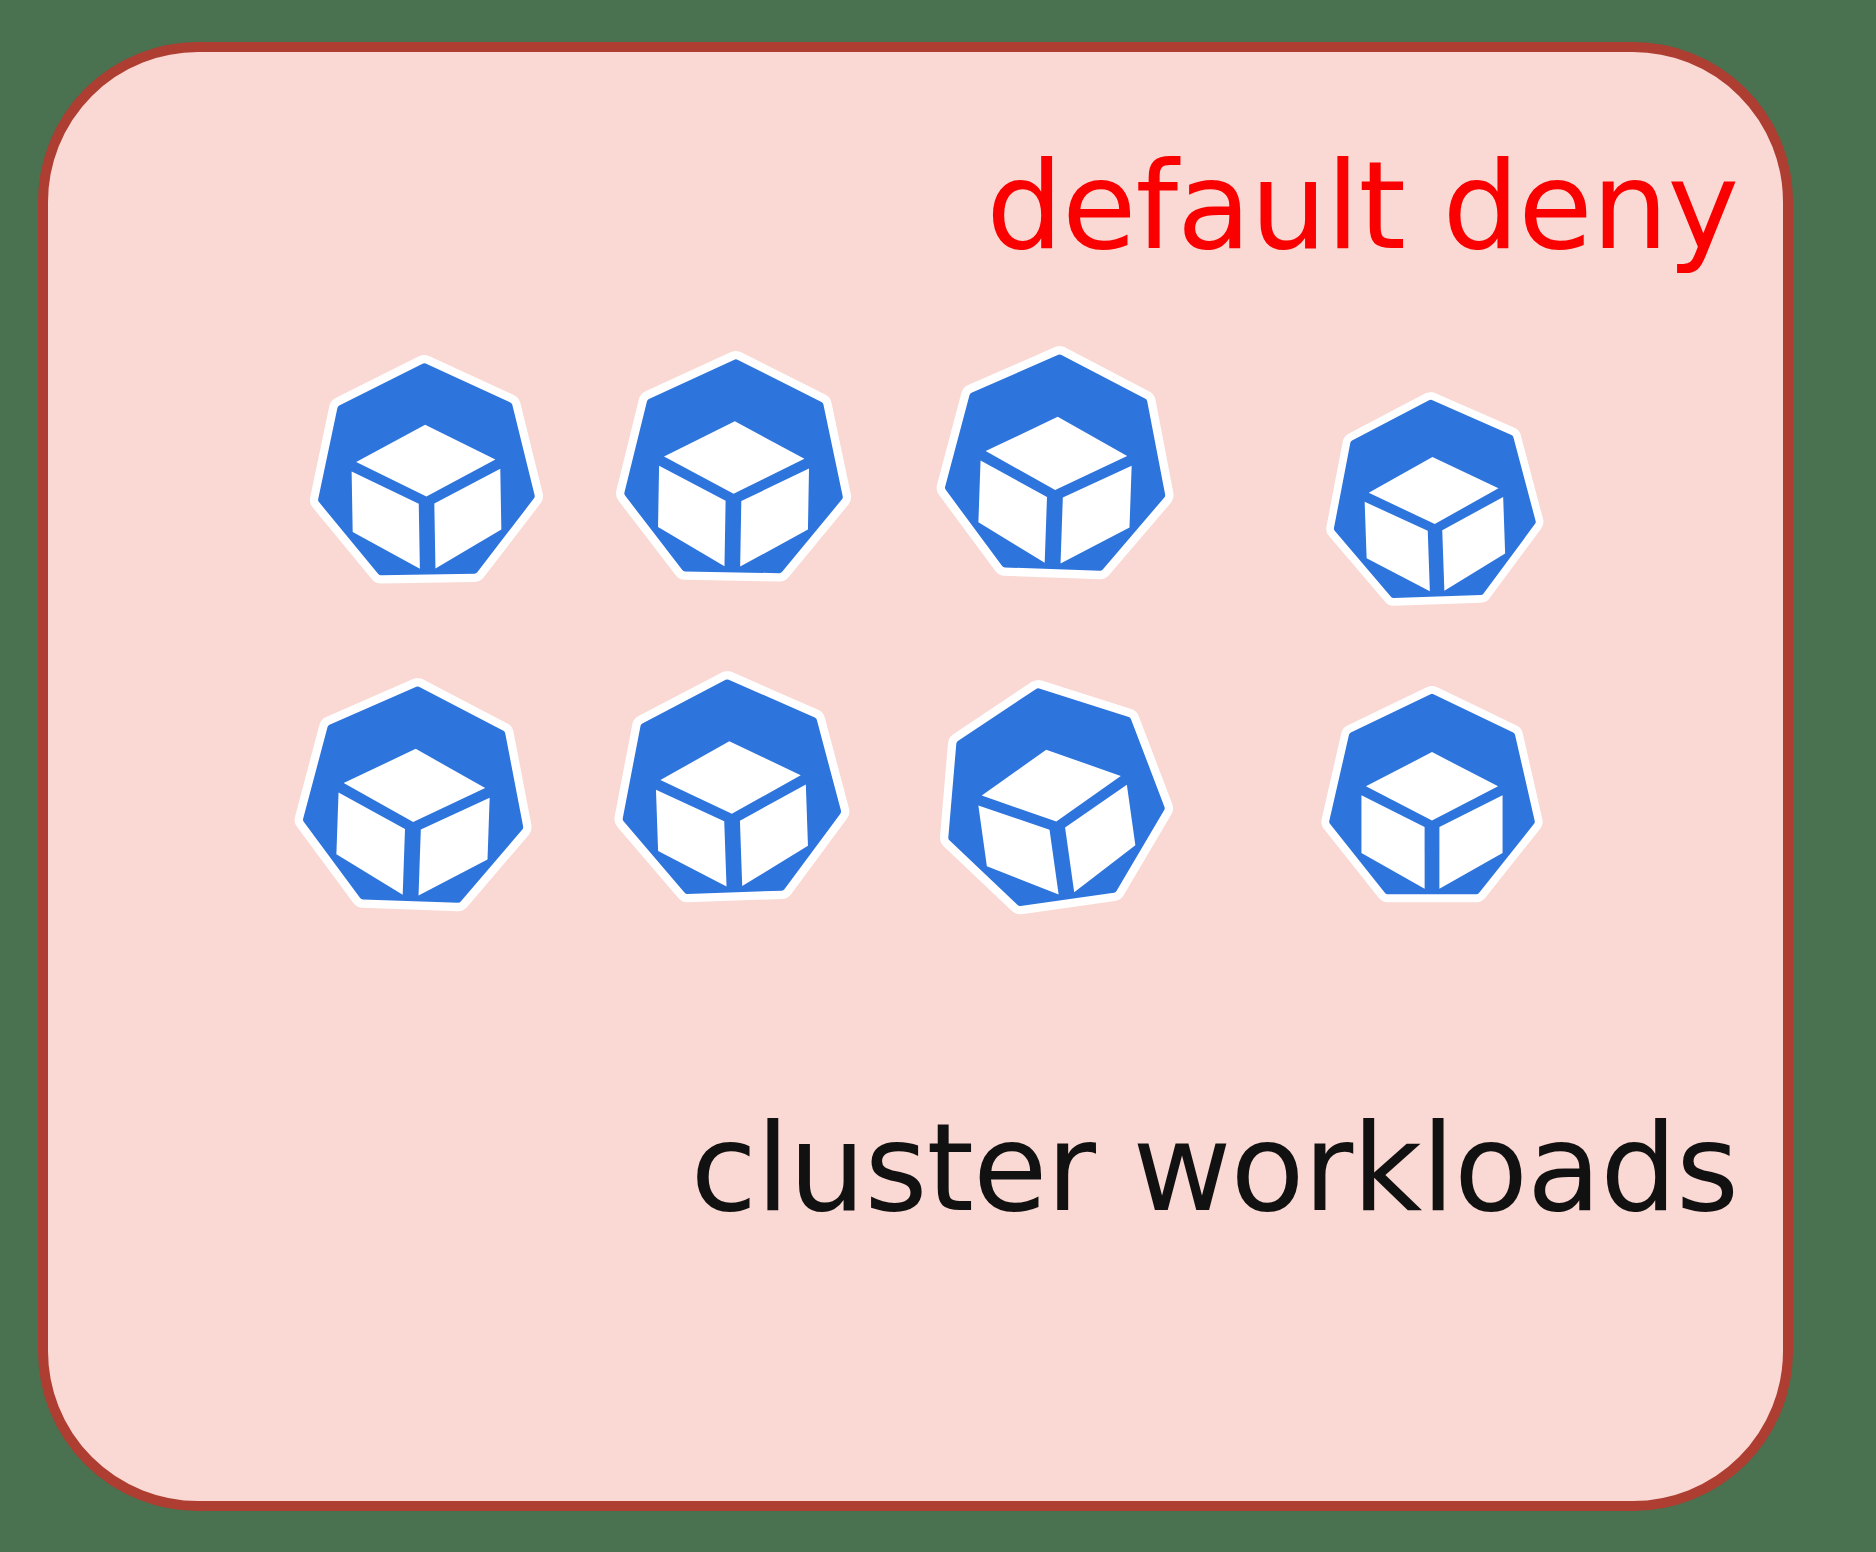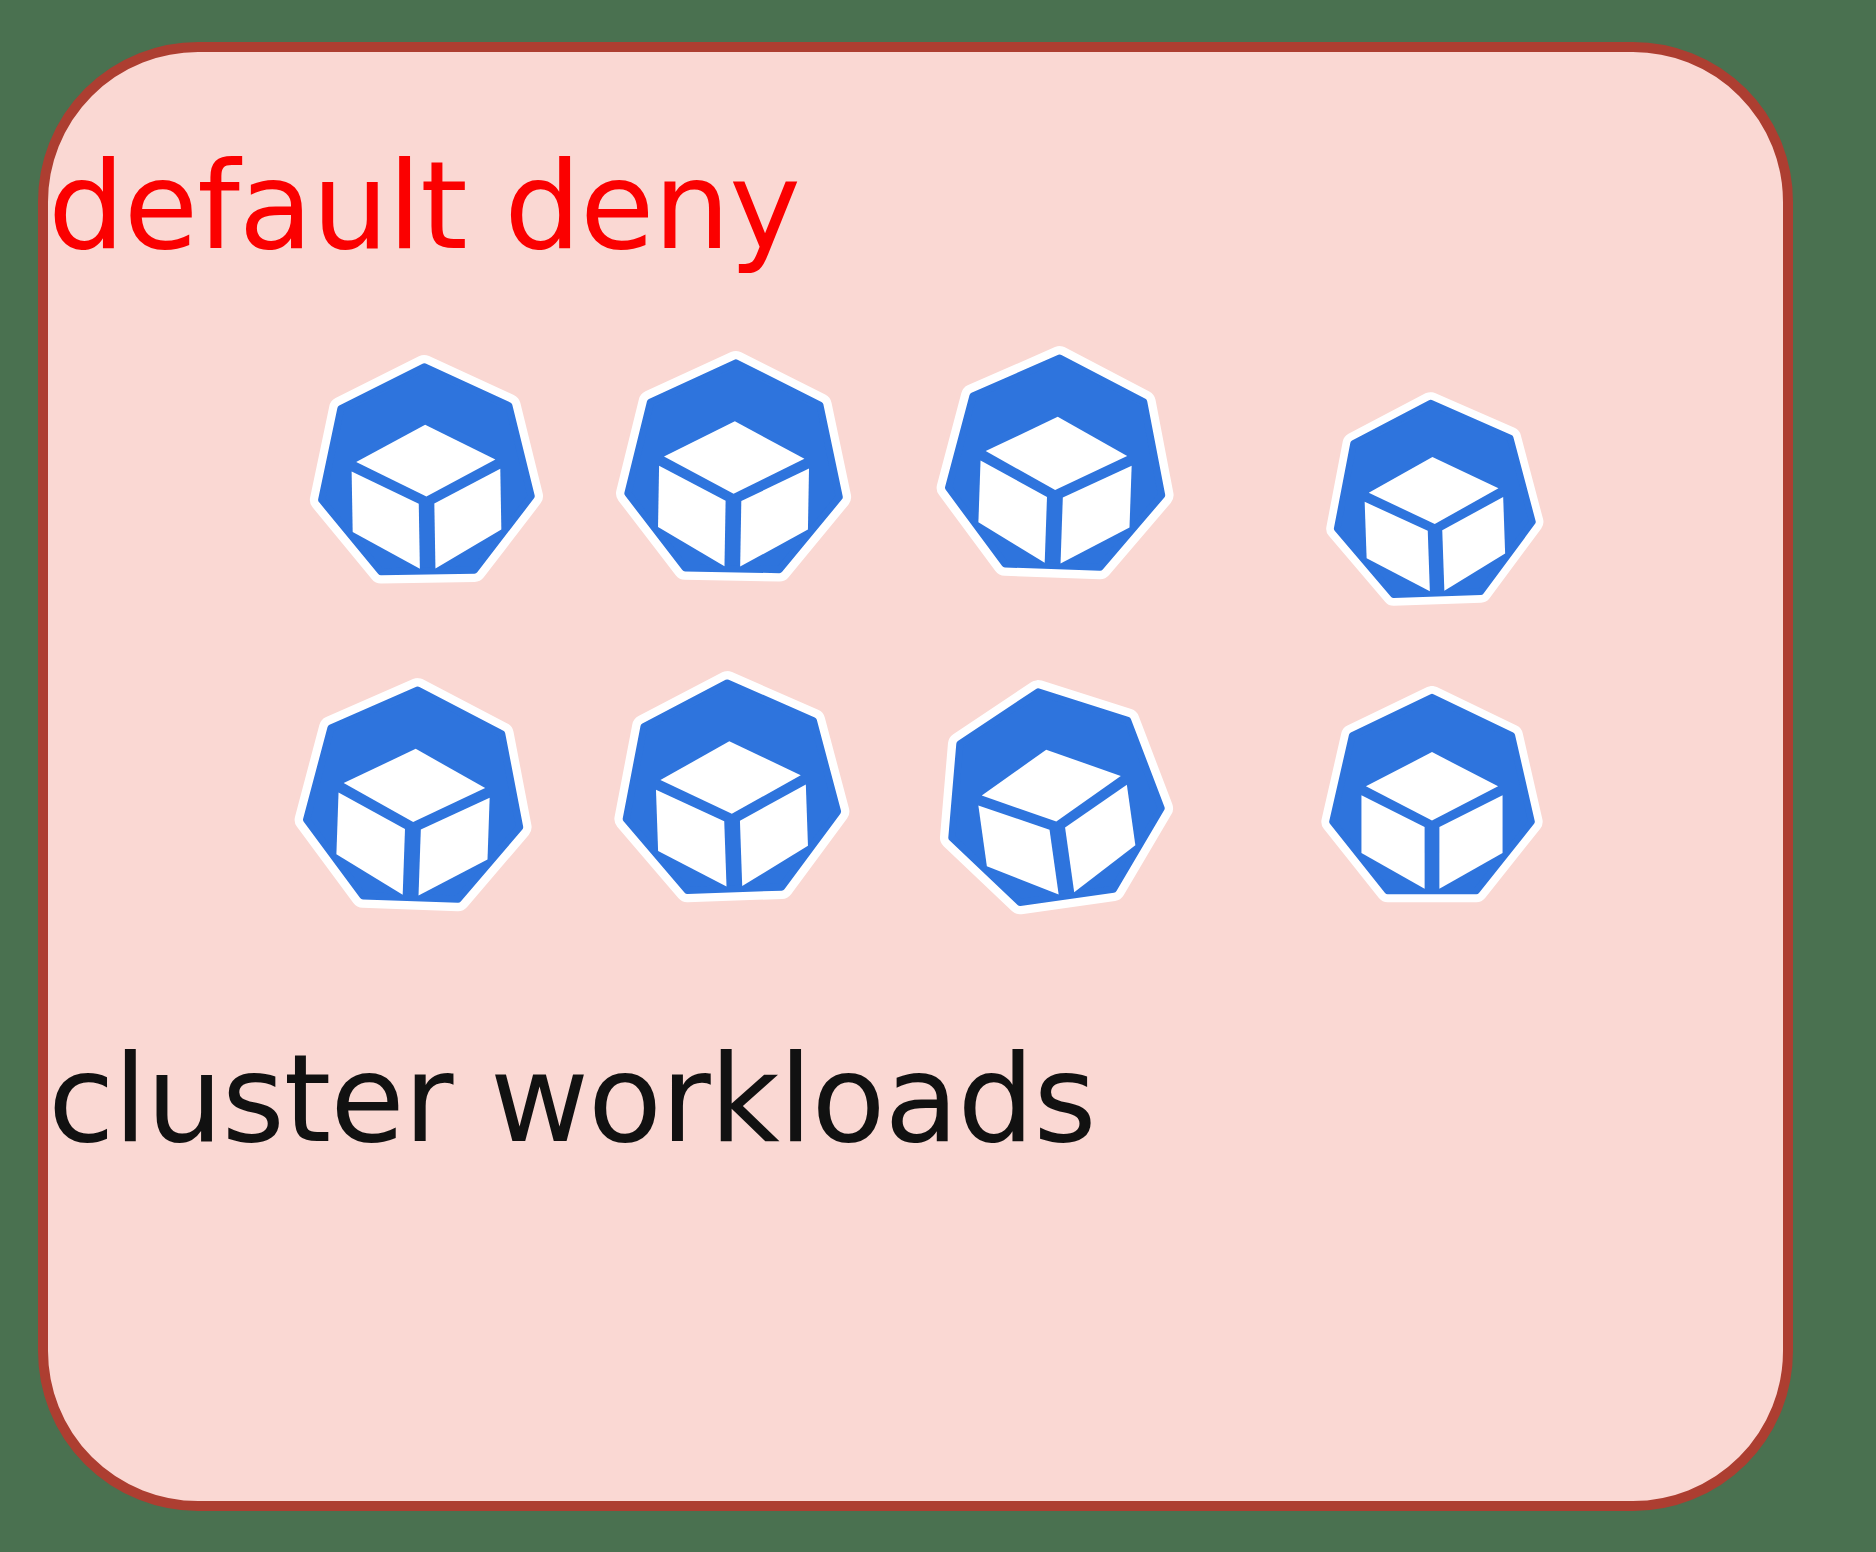--- a/index.html
+++ b/index.html
@@ -25,36 +25,37 @@
     position:absolute;
     left:38px;top:42px;
     width:1755px;height:1469px;
     background:var(--zone-fill);
     border:10px solid var(--zone-border);
     border-radius:160px;
   }
   .zone-title{
     position:absolute;
     left:0;right:45px;top:94px;
-    text-align:left;
+    text-align:right;
     font-size:121px;
     line-height:1;
     letter-spacing:-1px;
     color:var(--title-red);
     white-space:nowrap;
   }
   .zone-caption{
     position:absolute;
-    left:0;right:45px;top:987px;
-    text-align:left;
+    left:0;right:45px;top:1056px;
+    text-align:right;
     font-size:121px;
     line-height:1;
     letter-spacing:-1px;
     color:var(--caption-black);
     white-space:nowrap;
+    padding-left:8px;
   }
   .pod{
     position:absolute;
   }
   .pod svg{display:block;width:100%;height:100%;}
   
   .pod-r1c1{left:260px;top:303px;width:236px;height:236px;transform:rotate(-1deg);}
   .pod-r1c2{left:567px;top:299px;width:238px;height:238px;transform:rotate(1deg);}
   .pod-r1c3{left:888px;top:294px;width:240px;height:240px;transform:rotate(2deg);}
   .pod-r1c4{left:1276px;top:340px;width:220px;height:220px;transform:rotate(-2deg);}

